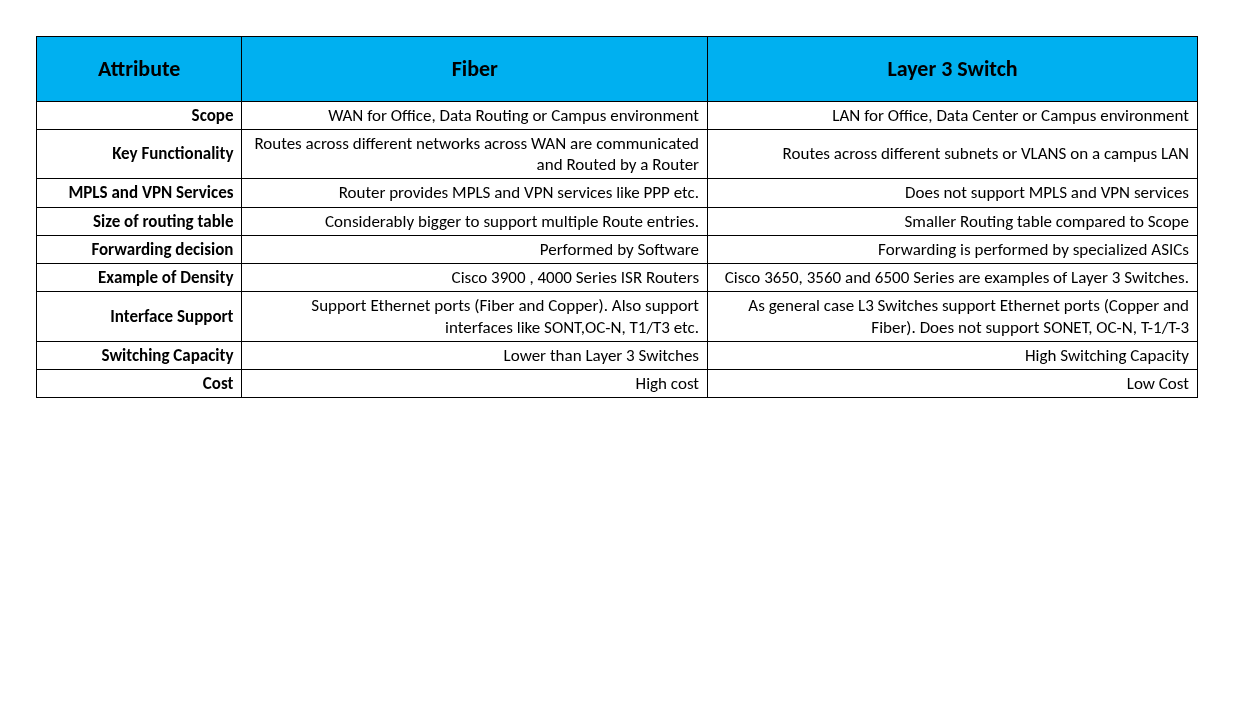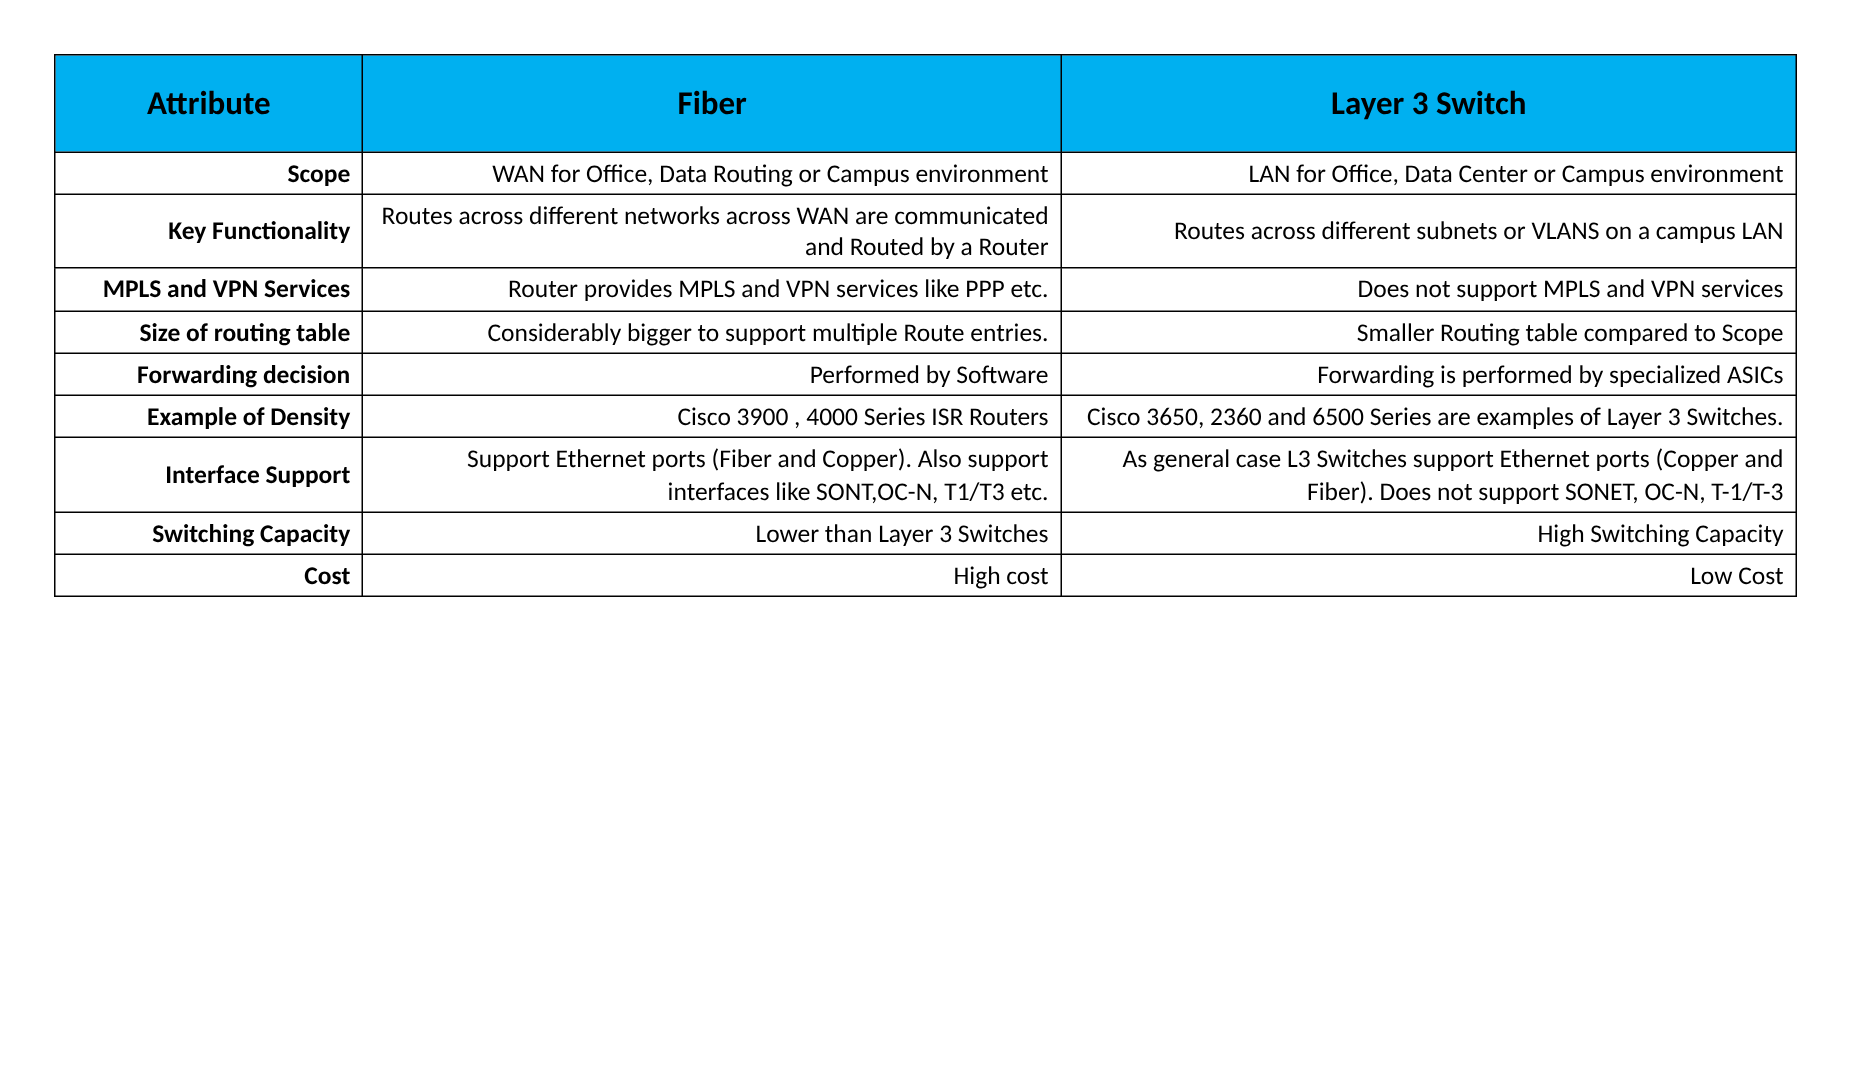--- a/index.html
+++ b/index.html
@@ -75,21 +75,21 @@
       <td>Smaller Routing table compared to Scope</td>
     </tr>
     <tr>
       <td class="attr">Forwarding decision</td>
       <td>Performed by Software</td>
       <td>Forwarding is performed by specialized ASICs</td>
     </tr>
     <tr>
       <td class="attr">Example of Density</td>
       <td>Cisco 3900 , 4000 Series ISR Routers</td>
-      <td>Cisco 3650, 2360 and 6500 Series are examples of Layer 3 Switches.</td>
+      <td>Cisco 3650, 3560 and 6500 Series are examples of Layer 3 Switches.</td>
     </tr>
     <tr>
       <td class="attr">Interface Support</td>
       <td>Support Ethernet ports (Fiber and Copper). Also support interfaces like SONT,OC-N, T1/T3 etc.</td>
       <td>As general case L3 Switches support Ethernet ports (Copper and Fiber). Does not support SONET, OC-N, T-1/T-3</td>
     </tr>
     <tr>
       <td class="attr">Switching Capacity</td>
       <td>Lower than Layer 3 Switches</td>
       <td>High Switching Capacity</td>

